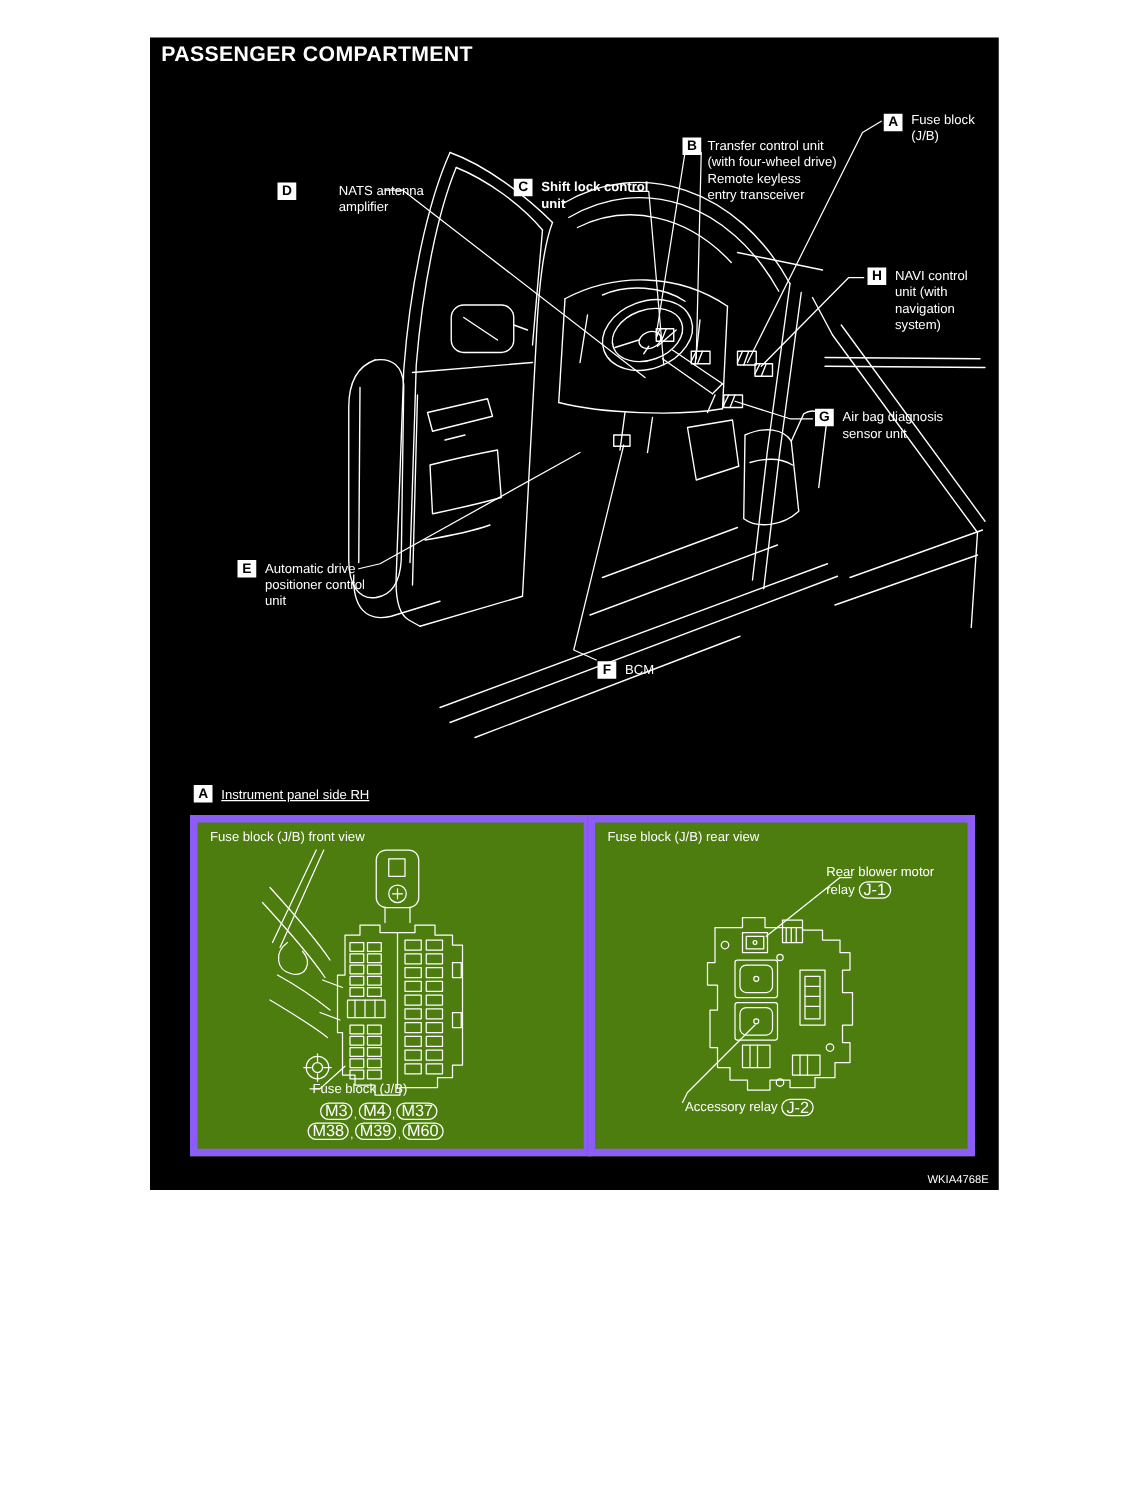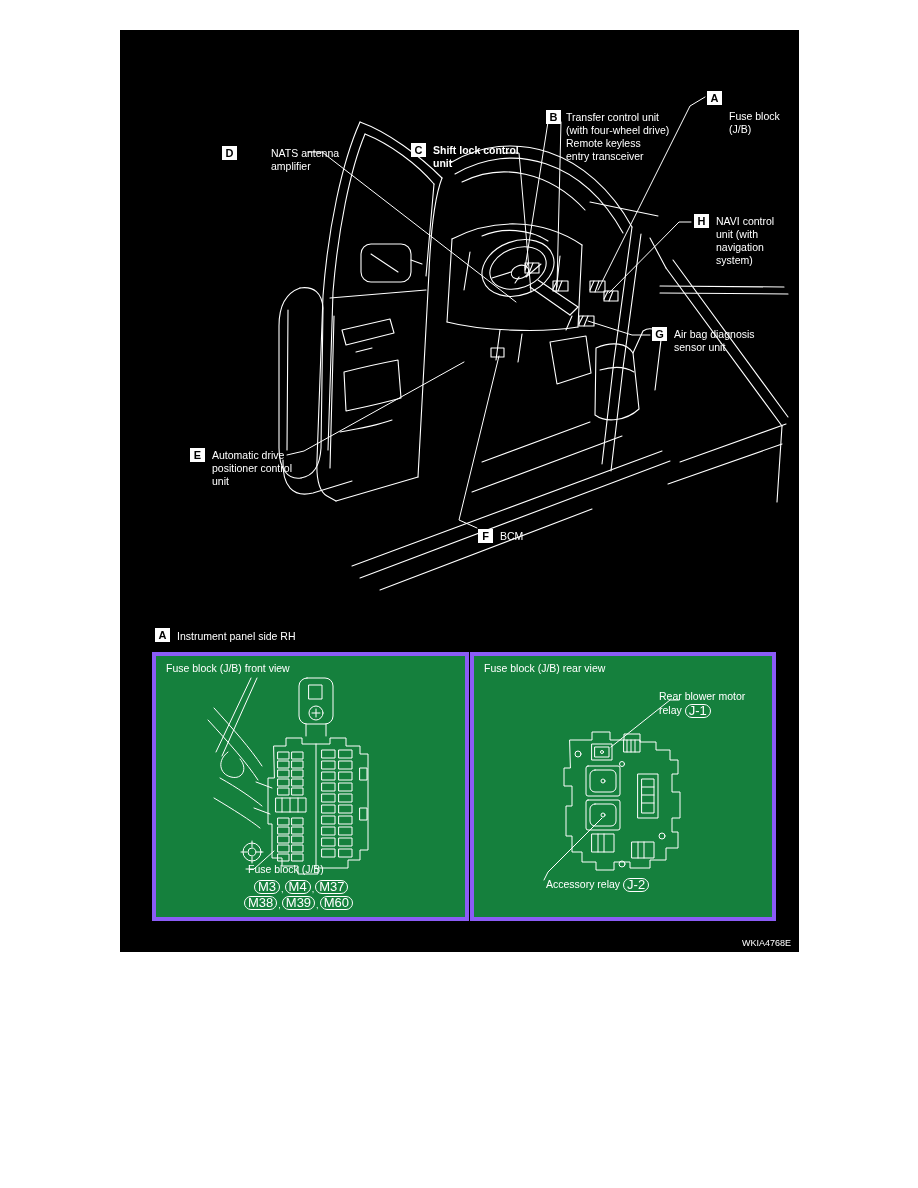--- a/index.html
+++ b/index.html
@@ -5,32 +5,32 @@
   html,body{margin:0;padding:0;background:#fff;}
   .page{position:relative;width:918px;height:1188px;background:#ffffff;overflow:hidden;
         font-family:"Liberation Sans",sans-serif;}
   .canvas{position:absolute;left:120px;top:30px;width:679px;height:922px;background:#000;color:#fff;}
   .title{position:absolute;left:9px;top:4px;font-size:17px;font-weight:bold;letter-spacing:.3px;white-space:nowrap;}
   svg.art{position:absolute;left:0;top:0;}
   .badge{position:absolute;width:15px;height:14px;background:#fff;color:#000;font-size:11px;font-weight:bold;
          line-height:14px;text-align:center;}
   .co-label{position:absolute;font-size:10.5px;line-height:13px;white-space:pre-line;}
   
-  .b-a{left:587px;top:61px;} .t-a{left:609px;top:60px;width:70px;margin-top:20px;}
+  .b-a{left:587px;top:61px;} .t-a{left:609px;top:60px;width:70px;}
   .b-b{left:426px;top:80px;} .t-b{left:446px;top:81px;width:130px;}
   .b-c{left:291px;top:113px;} .t-c{left:313px;top:114px;width:100px;font-weight:bold;}
   .b-d{left:102px;top:116px;} .t-d{left:123px;top:117px;width:95px;margin-left:28px;}
   .b-e{left:70px;top:418px;}  .t-e{left:92px;top:419px;width:105px;}
   .b-f{left:358px;top:499px;} .t-f{left:380px;top:500px;width:60px;}
   .b-g{left:532px;top:297px;} .t-g{left:554px;top:298px;width:110px;}
   .b-h{left:574px;top:184px;} .t-h{left:596px;top:185px;width:80px;}
   
   .sec-badge{left:35px;top:598px;}
-  .sec-text{position:absolute;left:57px;top:600px;font-size:10.5px;}
-  .panel{position:absolute;border:4px solid #8b5cf6;background:#15803d;}
+  .sec-text{position:absolute;left:57px;top:600px;font-size:10.5px;text-decoration:underline;}
+  .panel{position:absolute;border:6px solid #8b5cf6;background:#4d7c0f;}
   .panel-front{left:32px;top:622px;width:309px;height:261px;}
   .panel-rear{left:350px;top:622px;width:298px;height:261px;}
   .ptitle{position:absolute;left:10px;top:6px;font-size:10.5px;}
   .fb-label{position:absolute;left:92px;top:207px;font-size:10.5px;white-space:nowrap;}
   .oval-row{position:absolute;left:88px;font-size:0;white-space:nowrap;}
   .row1{top:224px;margin-left:10px;} .row2{top:240px;}
   .oval{display:inline-block;min-width:17px;padding:0 3px;height:12px;border:1px solid #fff;border-radius:8px;
         font-size:13px;line-height:12px;text-align:center;color:#fff;vertical-align:middle;}
   .sep{display:inline-block;color:#fff;font-size:9px;margin:0 1px;vertical-align:bottom;}
   .rlabel{position:absolute;font-size:10.5px;line-height:14px;white-space:pre-line;}
@@ -38,20 +38,21 @@
   .rl2{left:72px;top:221px;width:170px;}
   .rlabel .oval{margin-left:3px;}
   .figcode{position:absolute;right:8px;bottom:4px;font-size:9px;color:#fff;}
 </style>
 </head>
 <body>
 
 <div class="page">
   <div class="canvas">
 
+    <div class="title">PASSENGER COMPARTMENT</div>
 
     <svg class="art" width="679" height="922" viewBox="0 0 679 922">
       <g stroke="#fff" fill="none" stroke-width="1.1" stroke-linecap="round" stroke-linejoin="round">
 
         <path d="M240,92 C222,132 208,198 203,266 L197,430 C196,452 200,462 207,466 L216,471"></path>
         <path d="M216,471 L298,447"></path>
         <path d="M298,447 L309,242 C311,196 315,166 322,148"></path>
         <path d="M240,92 C268,102 300,126 322,148"></path>
         <path d="M245,104 C230,140 218,200 213,262 L208,420"></path>
         <path d="M245,104 C270,114 297,134 314,154"></path>

